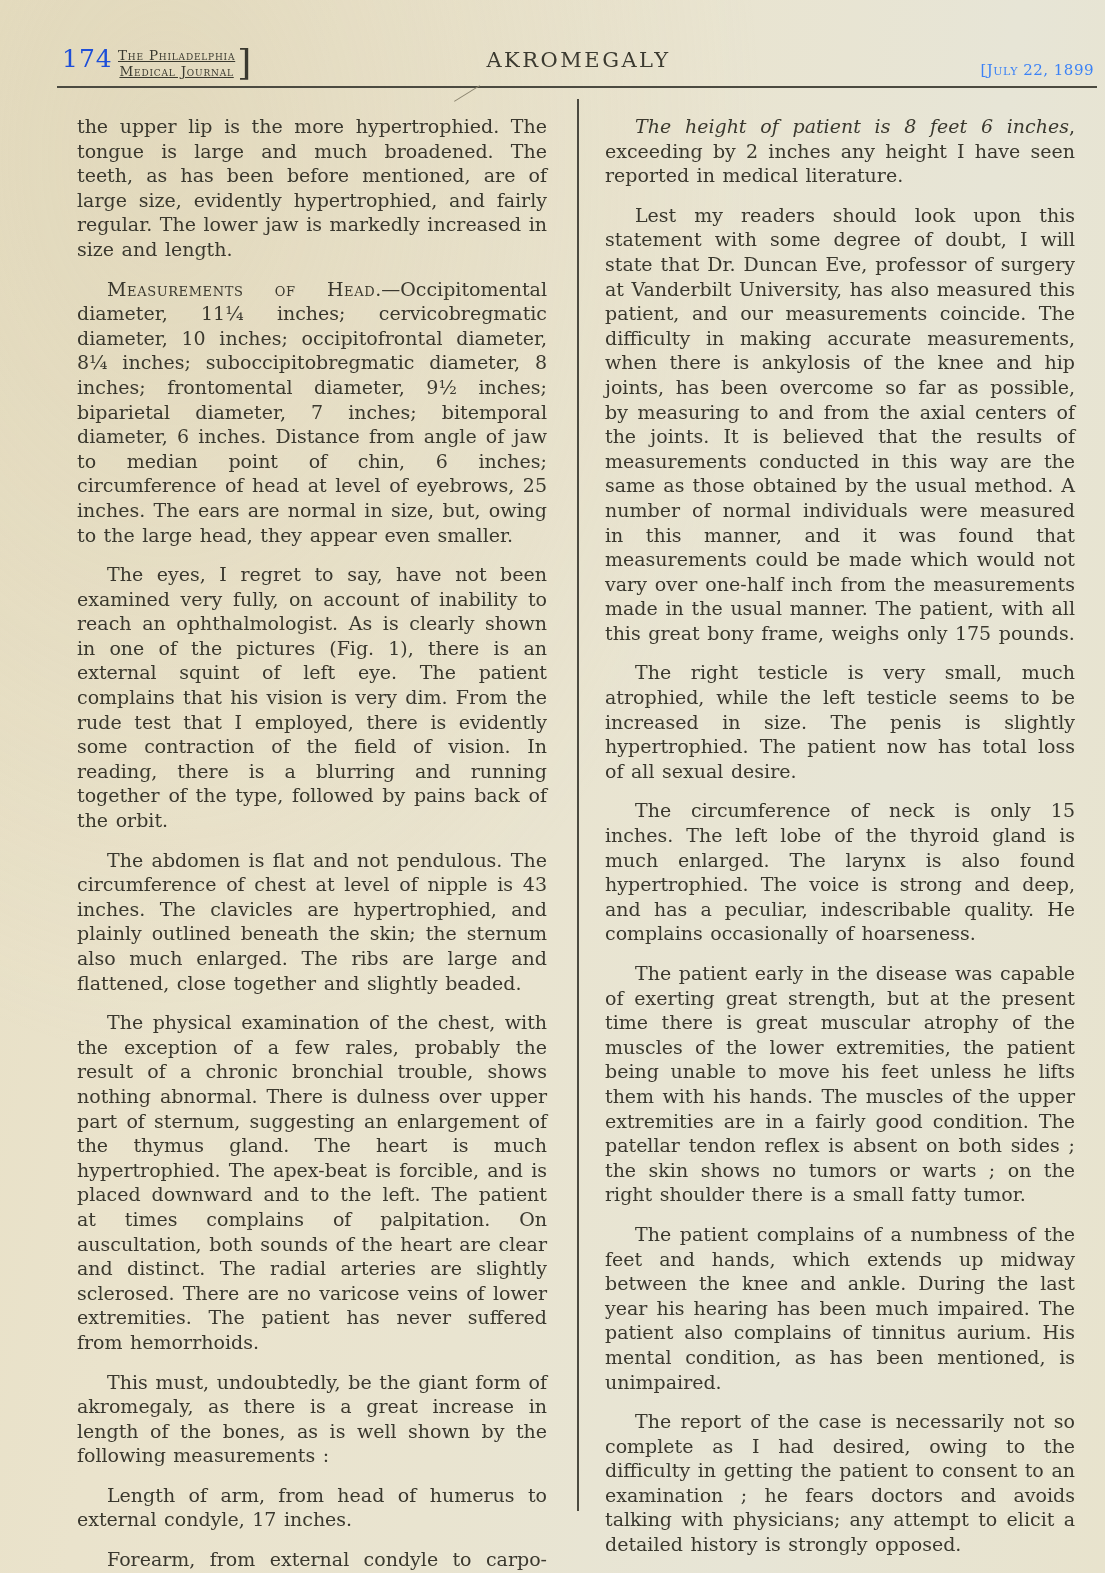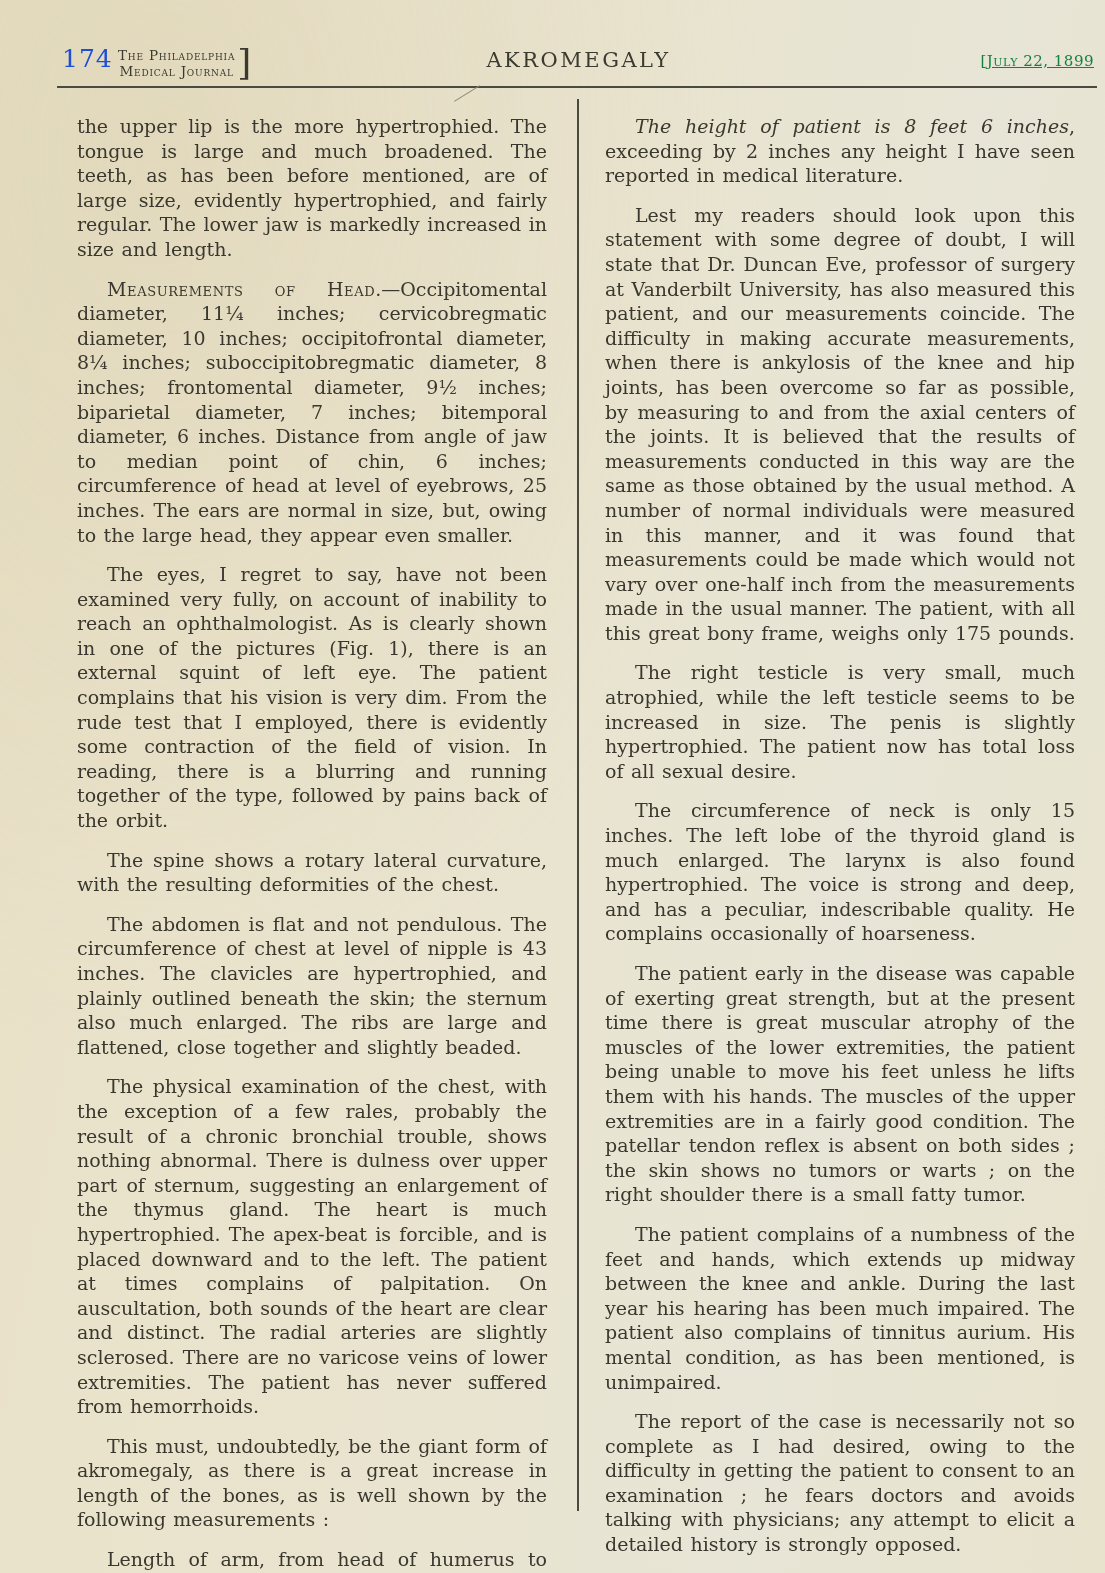--- a/index.html
+++ b/index.html
@@ -32,44 +32,44 @@
     display: flex;
     align-items: center;
   }
   .journal-lines {
     font-size: 13.5px;
     line-height: 16px;
     font-variant: small-caps;
     letter-spacing: 0.8px;
     text-align: center;
     color: #3a392f;
+    text-decoration: underline;
   }
   .bracket {
     font-size: 36px;
     line-height: 32px;
     margin-left: 2px;
     font-weight: 400;
     color: #3a392f;
   }
   .title {
     position: absolute;
     left: 60px; width: 1037px; top: 48px;
     text-align: center;
     font-size: 21px;
     letter-spacing: 2.5px;
     color: #3b3a30;
   }
   .date {
     position: absolute;
-    right: 11px; top: 52px;
+    right: 11px; top: 61px;
     font-size: 15px;
     font-variant: small-caps;
     letter-spacing: 0.5px;
-    color: #15803d;
-    text-decoration: underline;
+    color: #3b82f6;
   }
   .rule {
     position: absolute;
     left: 57px; top: 86px;
     width: 1040px; height: 2px;
     background: #4b4a40;
   }
   .scratch {
     position: absolute;
     left: 452px; top: 93px;
@@ -135,21 +135,20 @@
 
     <div class="rule"></div>
     <div class="scratch"></div>
   </div>
 
   <div class="columns">
     <div class="col" id="col-left">
         <p class="noindent"><span class="seg-normal">the upper lip is the more hypertrophied.  The tongue is large and much broadened.  The teeth, as has been before mentioned, are of large size, evidently hypertrophied, and fairly regular.  The lower jaw is markedly increased in size and length.</span></p>
         <p><span class="seg-smallcaps">Measurements of Head</span><span class="seg-normal">.—Occipitomental diameter, 11¼ inches; cervicobregmatic diameter, 10 inches; occipitofrontal diameter, 8¼ inches; suboccipitobregmatic diameter, 8 inches; frontomental diameter, 9½ inches; biparietal diameter, 7 inches; bitemporal diameter, 6 inches.  Distance from angle of jaw to median point of chin, 6 inches; circumference of head at level of eyebrows, 25 inches.  The ears are normal in size, but, owing to the large head, they appear even smaller.</span></p>
         <p><span class="seg-normal">The eyes, I regret to say, have not been examined very fully, on account of inability to reach an ophthalmologist.  As is clearly shown in one of the pictures (Fig. 1), there is an external squint of left eye.  The patient complains that his vision is very dim.  From the rude test that I employed, there is evidently some contraction of the field of vision.  In reading, there is a blurring and running together of the type, followed by pains back of the orbit.</span></p>
-        <p><span class="seg-normal">The spine shows a rotary lateral curvature, with the resulting deformities of the chest.</span></p>
         <p><span class="seg-normal">The abdomen is flat and not pendulous.  The circumference of chest at level of nipple is 43 inches. The clavicles are hypertrophied, and plainly outlined beneath the skin; the sternum also much enlarged. The ribs are large and flattened, close together and slightly beaded.</span></p>
         <p><span class="seg-normal">The physical examination of the chest, with the exception of a few rales, probably the result of a chronic bronchial trouble, shows nothing abnormal.  There is dulness over upper part of sternum, suggesting an enlargement of the thymus gland.  The heart is much hypertrophied.  The apex-beat is forcible, and is placed downward and to the left.  The patient at times complains of palpitation.  On auscultation, both sounds of the heart are clear and distinct.  The radial arteries are slightly sclerosed.  There are no varicose veins of lower extremities.  The patient has never suffered from hemorrhoids.</span></p>
         <p><span class="seg-normal">This must, undoubtedly, be the giant form of akromegaly, as there is a great increase in length of the bones, as is well shown by the following measurements :</span></p>
         <p><span class="seg-normal">Length of arm, from head of humerus to external condyle, 17 inches.</span></p>
         <p><span class="seg-normal">Forearm, from external condyle to carpo-ulnar articulation, 16 inches.</span></p>
         <p><span class="seg-normal">Circumference of elbow, 12 inches; circumference of wrist, 9 inches.</span></p>
         <p><span class="seg-normal">The patient has a reach of 105 inches (8 feet, 9 inches) !</span></p>
       </div>
     <div class="divider"></div>
     <div class="col" id="col-right">

